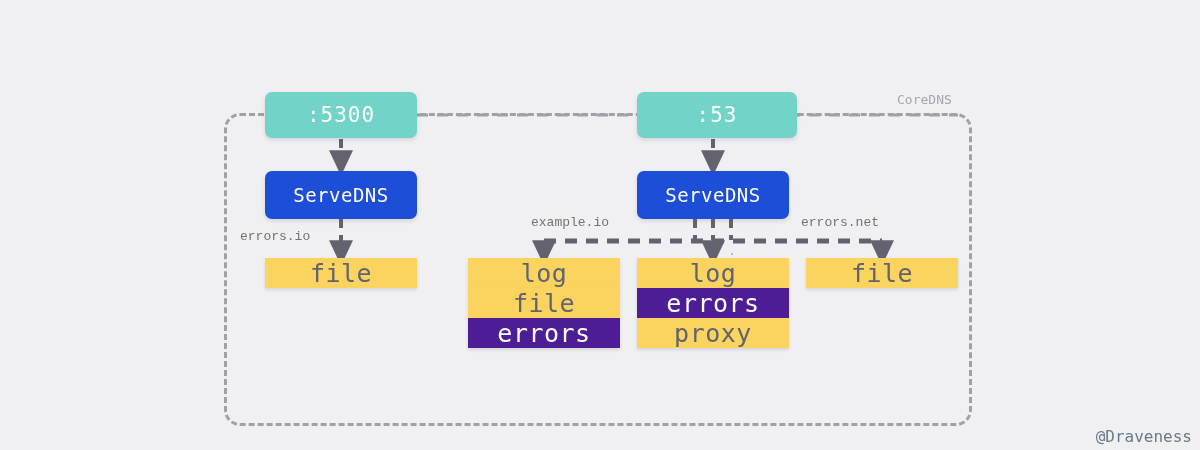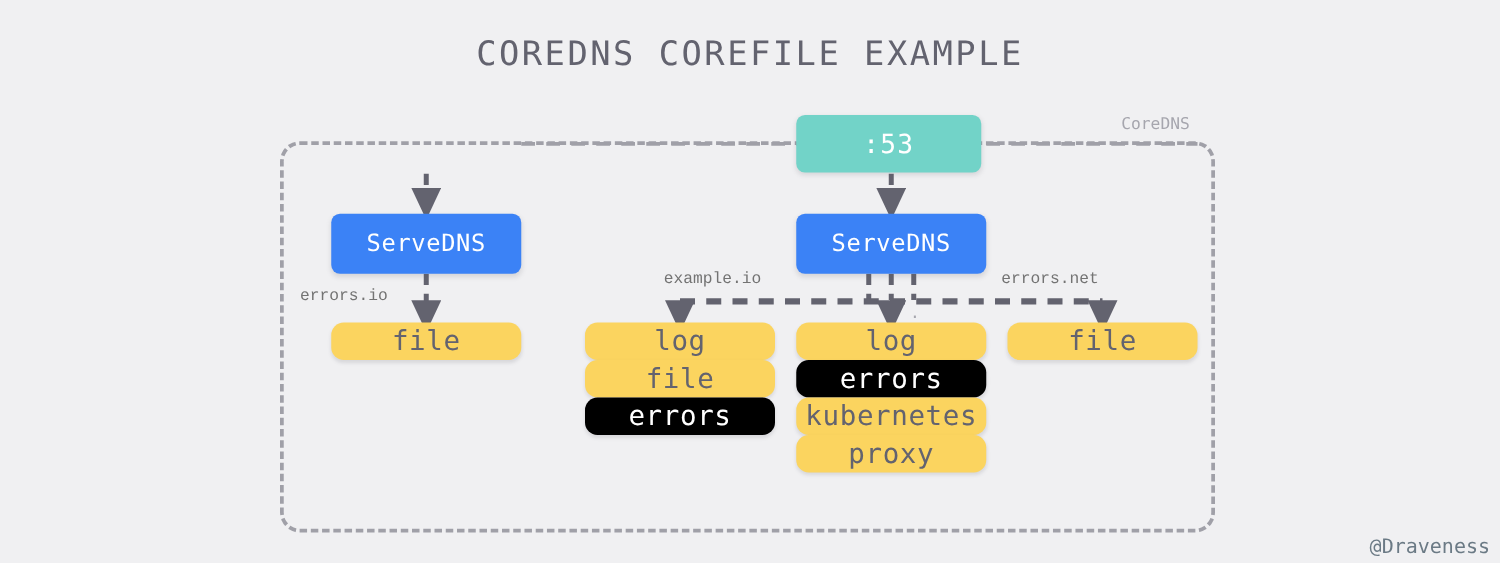--- a/index.html
+++ b/index.html
@@ -66,46 +66,46 @@
     box-shadow: 0 2px 4px rgba(90,90,100,0.18);
   }
   .node-port {
     background: #72d3c8;
     color: #ffffff;
     font-size: 21px;
     height: 46px;
     letter-spacing: 1px;
   }
   .node-serve {
-    background: #3b82f6;
+    background: #1d4ed8;
     color: #ffffff;
     font-size: 19px;
     height: 48px;
     letter-spacing: 0.5px;
   }
   .plugin-stack {
     position: absolute;
   }
   .plugin {
     box-sizing: border-box;
     width: 100%;
     height: 30px;
     display: flex;
     align-items: center;
     justify-content: center;
-    border-radius: 10px;
-    font-size: 22px;
+    border-radius: 0;
+    font-size: 25px;
     letter-spacing: 0.5px;
     background: #fbd45f;
     color: #63636f;
     box-shadow: 0 2px 3px rgba(90,90,100,0.16);
     position: relative;
   }
   .plugin.err {
-    background: #000000;
+    background: #4c1d95;
     color: #ffffff;
   }
 
   
   .edge-label {
     position: absolute;
     font-size: 13px;
     color: #737373;
     font-family: Liberation Mono, monospace;
     white-space: nowrap;
@@ -133,21 +133,20 @@
     font-size: 16px;
     color: #6b7a85;
     font-family: "DejaVu Sans Mono", "Liberation Mono", monospace;
   }
 </style>
 </head>
 <body>
 
 <div id="stage">
 
-  <div class="title">COREDNS COREFILE EXAMPLE</div>
 
   <div class="container-box"></div>
   <div class="container-label">CoreDNS</div>
 
   <svg id="wires" viewBox="0 0 1200 450">
     <defs>
       <marker id="arrowhead" markerWidth="7" markerHeight="7" refX="3.2" refY="3.0" orient="auto" markerUnits="strokeWidth">
         <path d="M0,0 L6.4,3.0 L0,6.0 z" fill="#63636f"></path>
       </marker>
     </defs>
@@ -179,47 +178,47 @@
       <line x1="544" y1="241" x2="882" y2="241"></line>
     </g>
 
     <g stroke="#63636f" stroke-width="4" stroke-dasharray="9 7" fill="none">
       <line x1="544" y1="241" x2="544" y2="253" marker-end="url(#arrowhead)"></line>
       <line x1="713" y1="241" x2="713" y2="253" marker-end="url(#arrowhead)"></line>
       <line x1="882" y1="241" x2="882" y2="253" marker-end="url(#arrowhead)"></line>
     </g>
   </svg>
 
+  <div class="node node-port" style="left:265px; top:92px; width:152px;">:5300</div>
 
   <div class="node node-serve" style="left:265px; top:171px; width:152px;">ServeDNS</div>
 
   <div class="edge-label" style="left:240px; top:229px;">errors.io</div>
 
   <div class="plugin-stack" style="left:265px; top:258px; width:152px;">
     <div class="plugin">file</div>
   </div>
 
-  <div class="node node-port" style="left:637px; top:92px; width:148px;">:53</div>
+  <div class="node node-port" style="left:637px; top:92px; width:160px;">:53</div>
 
   <div class="node node-serve" style="left:637px; top:171px; width:152px;">ServeDNS</div>
 
   <div class="edge-label" style="left:531px; top:215px;">example.io</div>
   <div class="dot-label" style="left:728px; top:243px;">.</div>
   <div class="edge-label" style="left:801px; top:215px;">errors.net</div>
 
   <div class="plugin-stack" style="left:468px; top:258px; width:152px;">
     <div class="plugin">log</div>
     <div class="plugin">file</div>
     <div class="plugin err">errors</div>
   </div>
 
   <div class="plugin-stack" style="left:637px; top:258px; width:152px;">
     <div class="plugin">log</div>
     <div class="plugin err">errors</div>
-    <div class="plugin">kubernetes</div>
     <div class="plugin">proxy</div>
   </div>
 
   <div class="plugin-stack" style="left:806px; top:258px; width:152px;">
     <div class="plugin">file</div>
   </div>
 
   <div class="watermark">@Draveness</div>
 
 </div>

